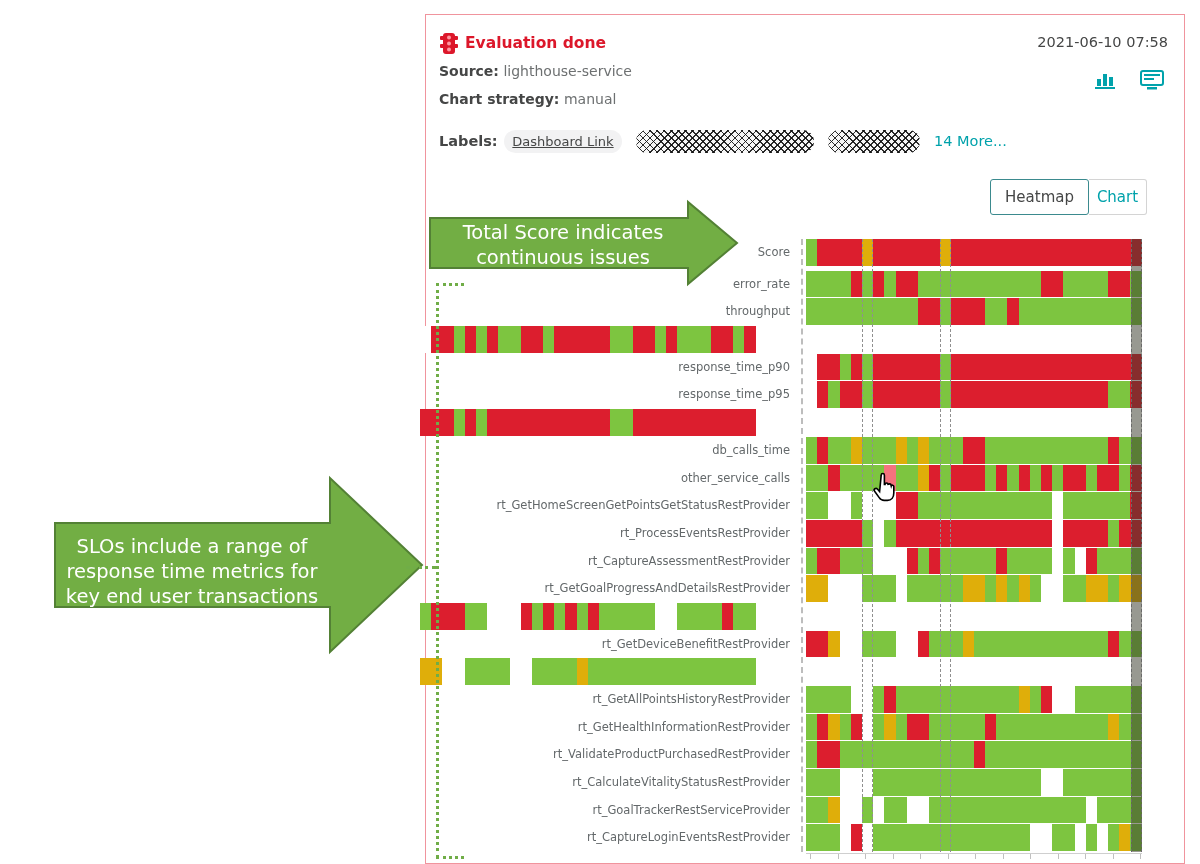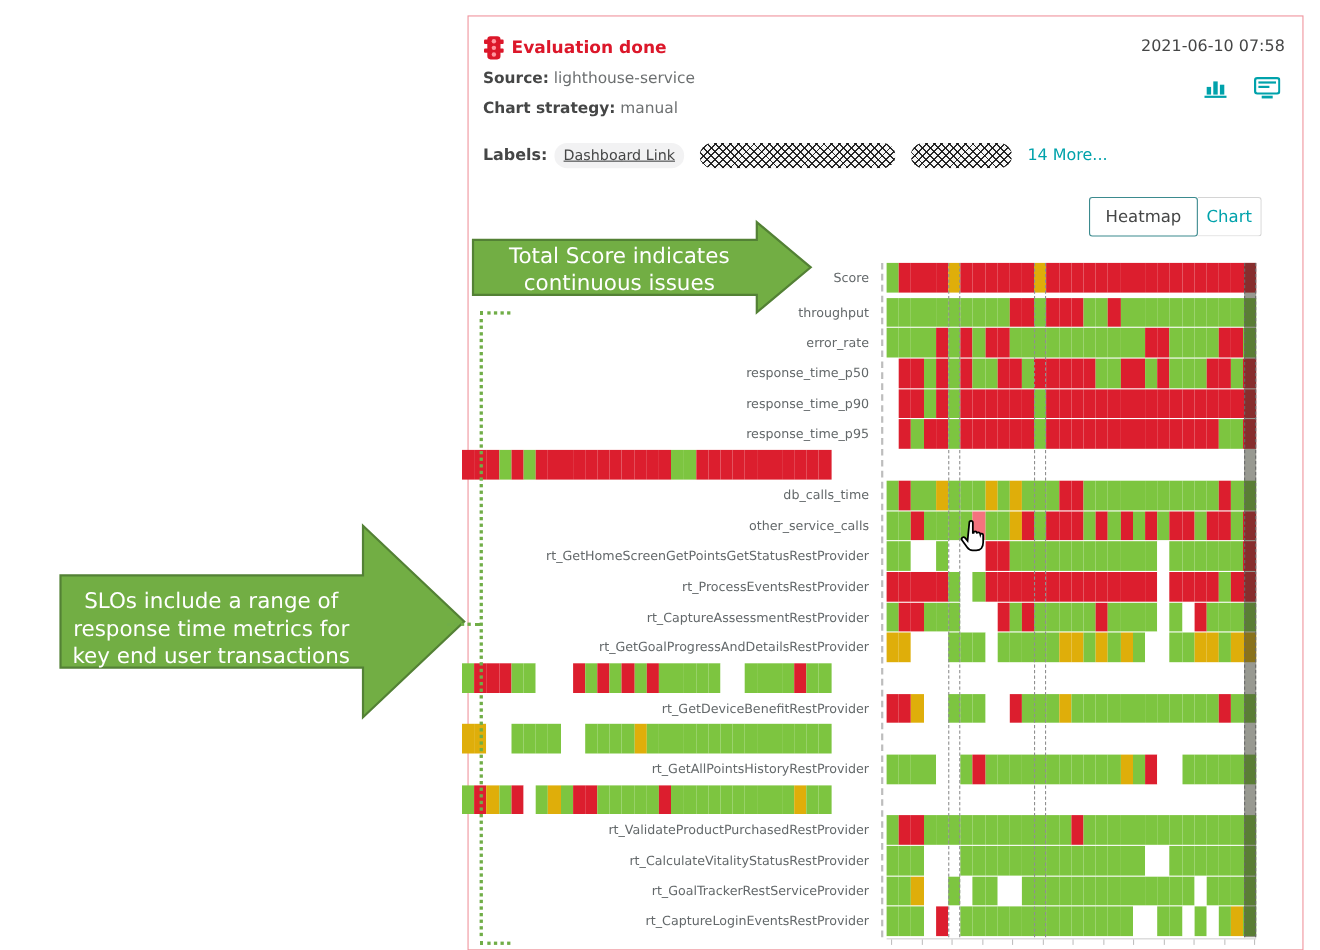--- a/index.html
+++ b/index.html
@@ -158,20 +158,55 @@
           <div class="hm-cell" style="background: rgb(220, 30, 46);"></div>
           <div class="hm-cell" style="background: rgb(220, 30, 46);"></div>
           <div class="hm-cell" style="background: rgb(220, 30, 46);"></div>
           <div class="hm-cell" style="background: rgb(220, 30, 46);"></div>
           <div class="hm-cell" style="background: rgb(220, 30, 46);"></div>
           <div class="hm-cell" style="background: rgb(220, 30, 46);"></div>
           <div class="hm-cell" style="background: rgb(220, 30, 46);"></div>
         </div>
       </div>
       <div class="hm-row">
+        <div class="hm-label">error_rate</div>
+        <div class="hm-cells">
+          <div class="hm-cell" style="background: rgb(125, 197, 64);"></div>
+          <div class="hm-cell" style="background: rgb(125, 197, 64);"></div>
+          <div class="hm-cell" style="background: rgb(125, 197, 64);"></div>
+          <div class="hm-cell" style="background: rgb(125, 197, 64);"></div>
+          <div class="hm-cell" style="background: rgb(220, 30, 46);"></div>
+          <div class="hm-cell" style="background: rgb(125, 197, 64);"></div>
+          <div class="hm-cell" style="background: rgb(220, 30, 46);"></div>
+          <div class="hm-cell" style="background: rgb(125, 197, 64);"></div>
+          <div class="hm-cell" style="background: rgb(220, 30, 46);"></div>
+          <div class="hm-cell" style="background: rgb(220, 30, 46);"></div>
+          <div class="hm-cell" style="background: rgb(125, 197, 64);"></div>
+          <div class="hm-cell" style="background: rgb(125, 197, 64);"></div>
+          <div class="hm-cell" style="background: rgb(125, 197, 64);"></div>
+          <div class="hm-cell" style="background: rgb(125, 197, 64);"></div>
+          <div class="hm-cell" style="background: rgb(125, 197, 64);"></div>
+          <div class="hm-cell" style="background: rgb(125, 197, 64);"></div>
+          <div class="hm-cell" style="background: rgb(125, 197, 64);"></div>
+          <div class="hm-cell" style="background: rgb(125, 197, 64);"></div>
+          <div class="hm-cell" style="background: rgb(125, 197, 64);"></div>
+          <div class="hm-cell" style="background: rgb(125, 197, 64);"></div>
+          <div class="hm-cell" style="background: rgb(125, 197, 64);"></div>
+          <div class="hm-cell" style="background: rgb(220, 30, 46);"></div>
+          <div class="hm-cell" style="background: rgb(220, 30, 46);"></div>
+          <div class="hm-cell" style="background: rgb(125, 197, 64);"></div>
+          <div class="hm-cell" style="background: rgb(125, 197, 64);"></div>
+          <div class="hm-cell" style="background: rgb(125, 197, 64);"></div>
+          <div class="hm-cell" style="background: rgb(125, 197, 64);"></div>
+          <div class="hm-cell" style="background: rgb(220, 30, 46);"></div>
+          <div class="hm-cell" style="background: rgb(220, 30, 46);"></div>
+          <div class="hm-cell" style="background: rgb(125, 197, 64);"></div>
+        </div>
+      </div>
+      <div class="hm-row">
         <div class="hm-label">throughput</div>
         <div class="hm-cells">
           <div class="hm-cell" style="background: rgb(125, 197, 64);"></div>
           <div class="hm-cell" style="background: rgb(125, 197, 64);"></div>
           <div class="hm-cell" style="background: rgb(125, 197, 64);"></div>
           <div class="hm-cell" style="background: rgb(125, 197, 64);"></div>
           <div class="hm-cell" style="background: rgb(125, 197, 64);"></div>
           <div class="hm-cell" style="background: rgb(125, 197, 64);"></div>
           <div class="hm-cell" style="background: rgb(125, 197, 64);"></div>
           <div class="hm-cell" style="background: rgb(125, 197, 64);"></div>
@@ -193,56 +228,20 @@
           <div class="hm-cell" style="background: rgb(125, 197, 64);"></div>
           <div class="hm-cell" style="background: rgb(125, 197, 64);"></div>
           <div class="hm-cell" style="background: rgb(125, 197, 64);"></div>
           <div class="hm-cell" style="background: rgb(125, 197, 64);"></div>
           <div class="hm-cell" style="background: rgb(125, 197, 64);"></div>
           <div class="hm-cell" style="background: rgb(125, 197, 64);"></div>
           <div class="hm-cell" style="background: rgb(125, 197, 64);"></div>
         </div>
       </div>
       <div class="hm-row">
-        <div class="hm-label">error_rate</div>
-        <div class="hm-cells">
-          <div class="hm-cell" style="background: rgb(125, 197, 64);"></div>
-          <div class="hm-cell" style="background: rgb(125, 197, 64);"></div>
-          <div class="hm-cell" style="background: rgb(125, 197, 64);"></div>
-          <div class="hm-cell" style="background: rgb(125, 197, 64);"></div>
-          <div class="hm-cell" style="background: rgb(220, 30, 46);"></div>
-          <div class="hm-cell" style="background: rgb(125, 197, 64);"></div>
-          <div class="hm-cell" style="background: rgb(220, 30, 46);"></div>
-          <div class="hm-cell" style="background: rgb(125, 197, 64);"></div>
-          <div class="hm-cell" style="background: rgb(220, 30, 46);"></div>
-          <div class="hm-cell" style="background: rgb(220, 30, 46);"></div>
-          <div class="hm-cell" style="background: rgb(125, 197, 64);"></div>
-          <div class="hm-cell" style="background: rgb(125, 197, 64);"></div>
-          <div class="hm-cell" style="background: rgb(125, 197, 64);"></div>
-          <div class="hm-cell" style="background: rgb(125, 197, 64);"></div>
-          <div class="hm-cell" style="background: rgb(125, 197, 64);"></div>
-          <div class="hm-cell" style="background: rgb(125, 197, 64);"></div>
-          <div class="hm-cell" style="background: rgb(125, 197, 64);"></div>
-          <div class="hm-cell" style="background: rgb(125, 197, 64);"></div>
-          <div class="hm-cell" style="background: rgb(125, 197, 64);"></div>
-          <div class="hm-cell" style="background: rgb(125, 197, 64);"></div>
-          <div class="hm-cell" style="background: rgb(125, 197, 64);"></div>
-          <div class="hm-cell" style="background: rgb(220, 30, 46);"></div>
-          <div class="hm-cell" style="background: rgb(220, 30, 46);"></div>
-          <div class="hm-cell" style="background: rgb(125, 197, 64);"></div>
-          <div class="hm-cell" style="background: rgb(125, 197, 64);"></div>
-          <div class="hm-cell" style="background: rgb(125, 197, 64);"></div>
-          <div class="hm-cell" style="background: rgb(125, 197, 64);"></div>
-          <div class="hm-cell" style="background: rgb(220, 30, 46);"></div>
-          <div class="hm-cell" style="background: rgb(220, 30, 46);"></div>
-          <div class="hm-cell" style="background: rgb(125, 197, 64);"></div>
-        </div>
-      </div>
-      <div class="hm-row">
-        <div class="hm-label">response_time_p50</div>
         <div class="hm-cells">
           <div class="hm-cell" style="background: rgb(255, 255, 255);"></div>
           <div class="hm-cell" style="background: rgb(220, 30, 46);"></div>
           <div class="hm-cell" style="background: rgb(220, 30, 46);"></div>
           <div class="hm-cell" style="background: rgb(125, 197, 64);"></div>
           <div class="hm-cell" style="background: rgb(220, 30, 46);"></div>
           <div class="hm-cell" style="background: rgb(125, 197, 64);"></div>
           <div class="hm-cell" style="background: rgb(220, 30, 46);"></div>
           <div class="hm-cell" style="background: rgb(125, 197, 64);"></div>
           <div class="hm-cell" style="background: rgb(125, 197, 64);"></div>
@@ -715,20 +714,21 @@
           <div class="hm-cell" style="background: rgb(255, 255, 255);"></div>
           <div class="hm-cell" style="background: rgb(125, 197, 64);"></div>
           <div class="hm-cell" style="background: rgb(125, 197, 64);"></div>
           <div class="hm-cell" style="background: rgb(125, 197, 64);"></div>
           <div class="hm-cell" style="background: rgb(125, 197, 64);"></div>
           <div class="hm-cell" style="background: rgb(125, 197, 64);"></div>
           <div class="hm-cell" style="background: rgb(125, 197, 64);"></div>
         </div>
       </div>
       <div class="hm-row">
+        <div class="hm-label">rt_GetHealthInformationRestProvider</div>
         <div class="hm-cells">
           <div class="hm-cell" style="background: rgb(125, 197, 64);"></div>
           <div class="hm-cell" style="background: rgb(220, 30, 46);"></div>
           <div class="hm-cell" style="background: rgb(223, 174, 10);"></div>
           <div class="hm-cell" style="background: rgb(125, 197, 64);"></div>
           <div class="hm-cell" style="background: rgb(220, 30, 46);"></div>
           <div class="hm-cell" style="background: rgb(255, 255, 255);"></div>
           <div class="hm-cell" style="background: rgb(125, 197, 64);"></div>
           <div class="hm-cell" style="background: rgb(223, 174, 10);"></div>
           <div class="hm-cell" style="background: rgb(125, 197, 64);"></div>

